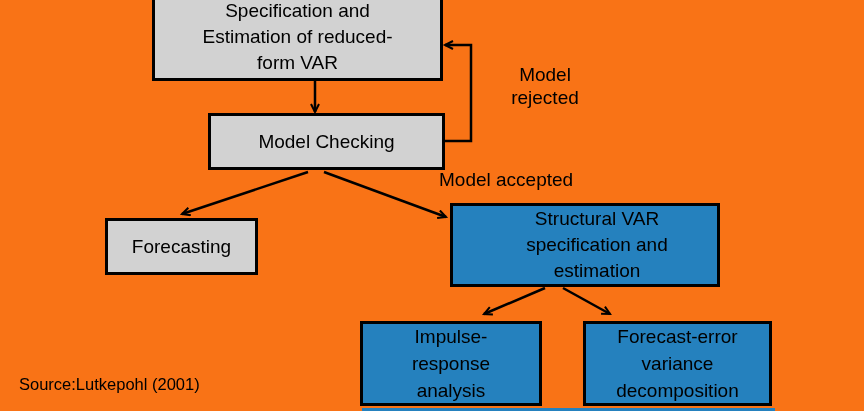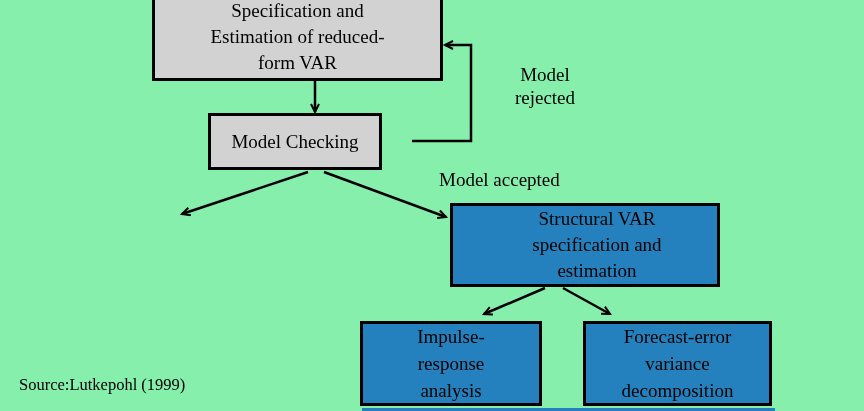--- a/index.html
+++ b/index.html
@@ -1,40 +1,40 @@
 <!DOCTYPE html>
 <html><head>
 <meta charset="utf-8">
 <style>
   html,body{margin:0;padding:0;background:#fff;}
   .canvas{
     position:relative;
     width:864px;height:411px;
-    background:#86efac;
+    background:#f97316;
     overflow:hidden;
-    font-family:Liberation Serif, serif;
+    font-family:Liberation Sans, sans-serif;
     color:#000;
   }
   .connectors{position:absolute;left:0;top:0;width:864px;height:411px;pointer-events:none;}
   .box{
     position:absolute;
     border:3px solid var(--border,#000);
     display:flex;align-items:center;justify-content:center;
     box-sizing:border-box;
     text-align:center;
   }
   .box .box-text{
     white-space:pre-line;
     font-size:19px;
     line-height:26px;
   }
   .gray{background:var(--gray,#d2d2d2);}
   .blue{background:var(--blue,#2581be);}
   .top-box{left:152px;top:-8px;width:291px;height:89px;}
-  .checking-box{left:208px;top:113px;width:174px;height:57px;}
+  .checking-box{left:208px;top:113px;width:237px;height:57px;}
   .forecasting-box{left:105px;top:218px;width:153px;height:57px;}
   .structural-box{left:450px;top:203px;width:270px;height:84px;}
   .structural-box .box-text{line-height:26px;margin-left:24px;}
   .impulse-box{left:360px;top:321px;width:182px;height:85px;}
   .fevd-box{left:583px;top:321px;width:189px;height:85px;}
   .impulse-box .box-text,.fevd-box .box-text{line-height:27px;}
   .flow-label{
     position:absolute;
     font-size:19px;
     line-height:23px;
@@ -81,20 +81,23 @@
 
   <div class="box gray checking-box">
     <span class="box-text">Model Checking</span>
   </div>
 
   <div class="flow-label label-accepted">Model accepted</div>
 
   <div class="flow-label label-rejected">Model
 rejected</div>
 
+  <div class="box gray forecasting-box">
+    <span class="box-text">Forecasting</span>
+  </div>
 
   <div class="box blue structural-box">
     <span class="box-text">Structural VAR
 specification and
 estimation</span>
   </div>
 
   <div class="box blue impulse-box">
     <span class="box-text">Impulse-
 response
@@ -102,15 +105,15 @@
   </div>
 
   <div class="box blue fevd-box">
     <span class="box-text">Forecast-error
 variance
 decomposition</span>
   </div>
 
   <div class="bottom-strip"></div>
 
-  <div class="source-text">Source:Lutkepohl (1999)</div>
+  <div class="source-text">Source:Lutkepohl (2001)</div>
 
 </div>
 
 </body></html>

